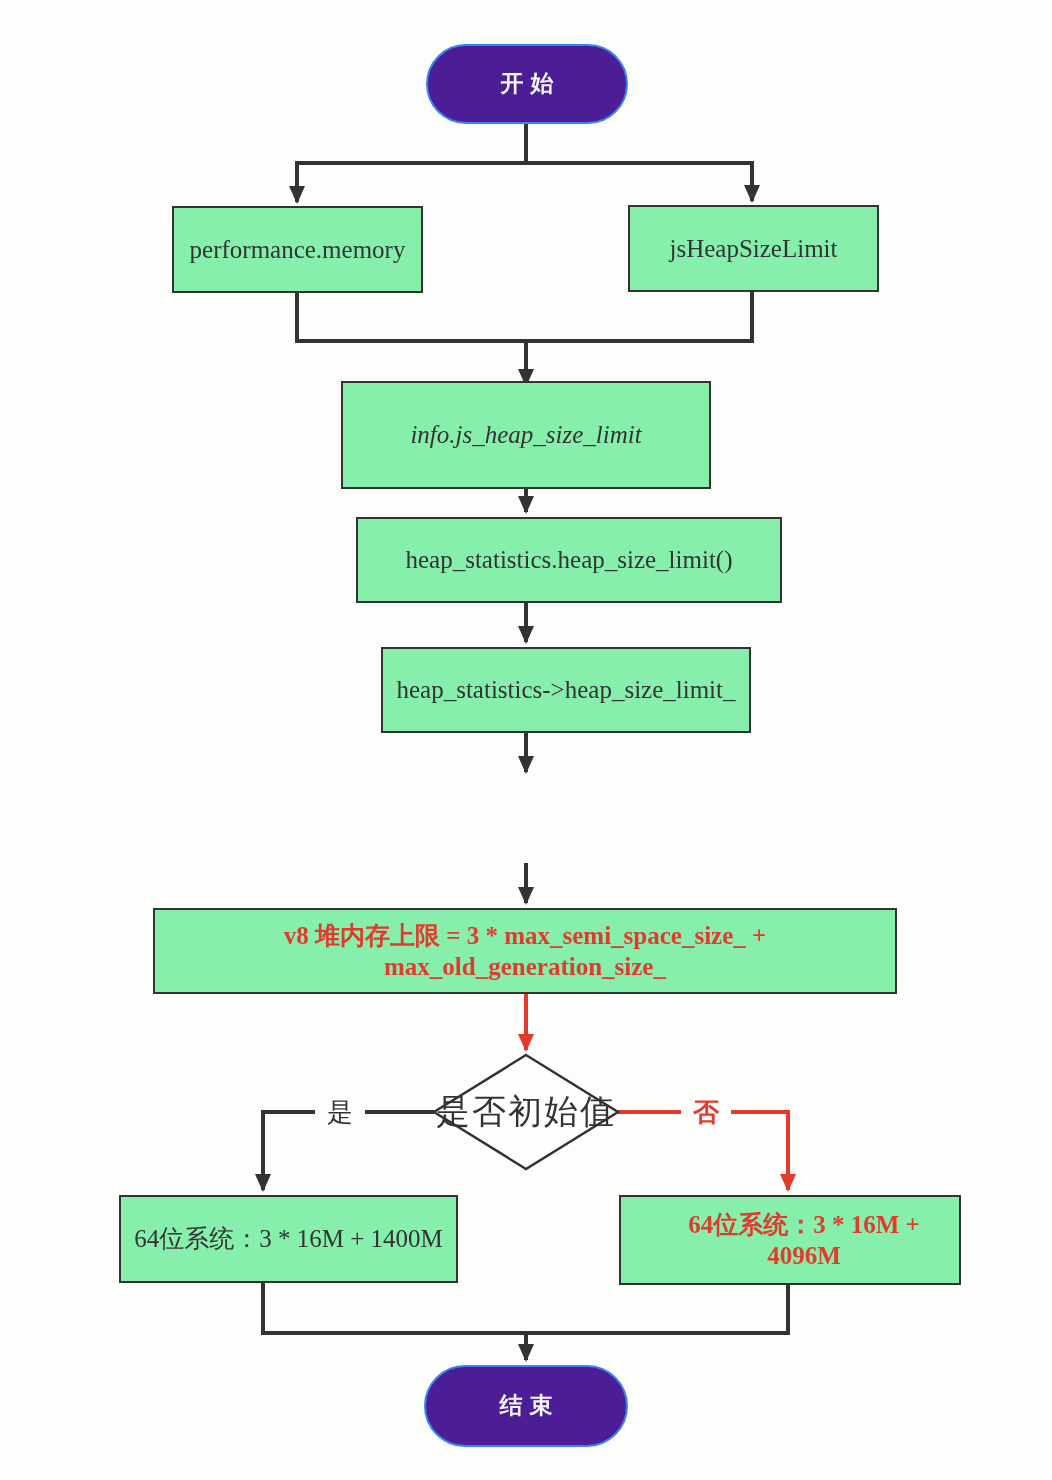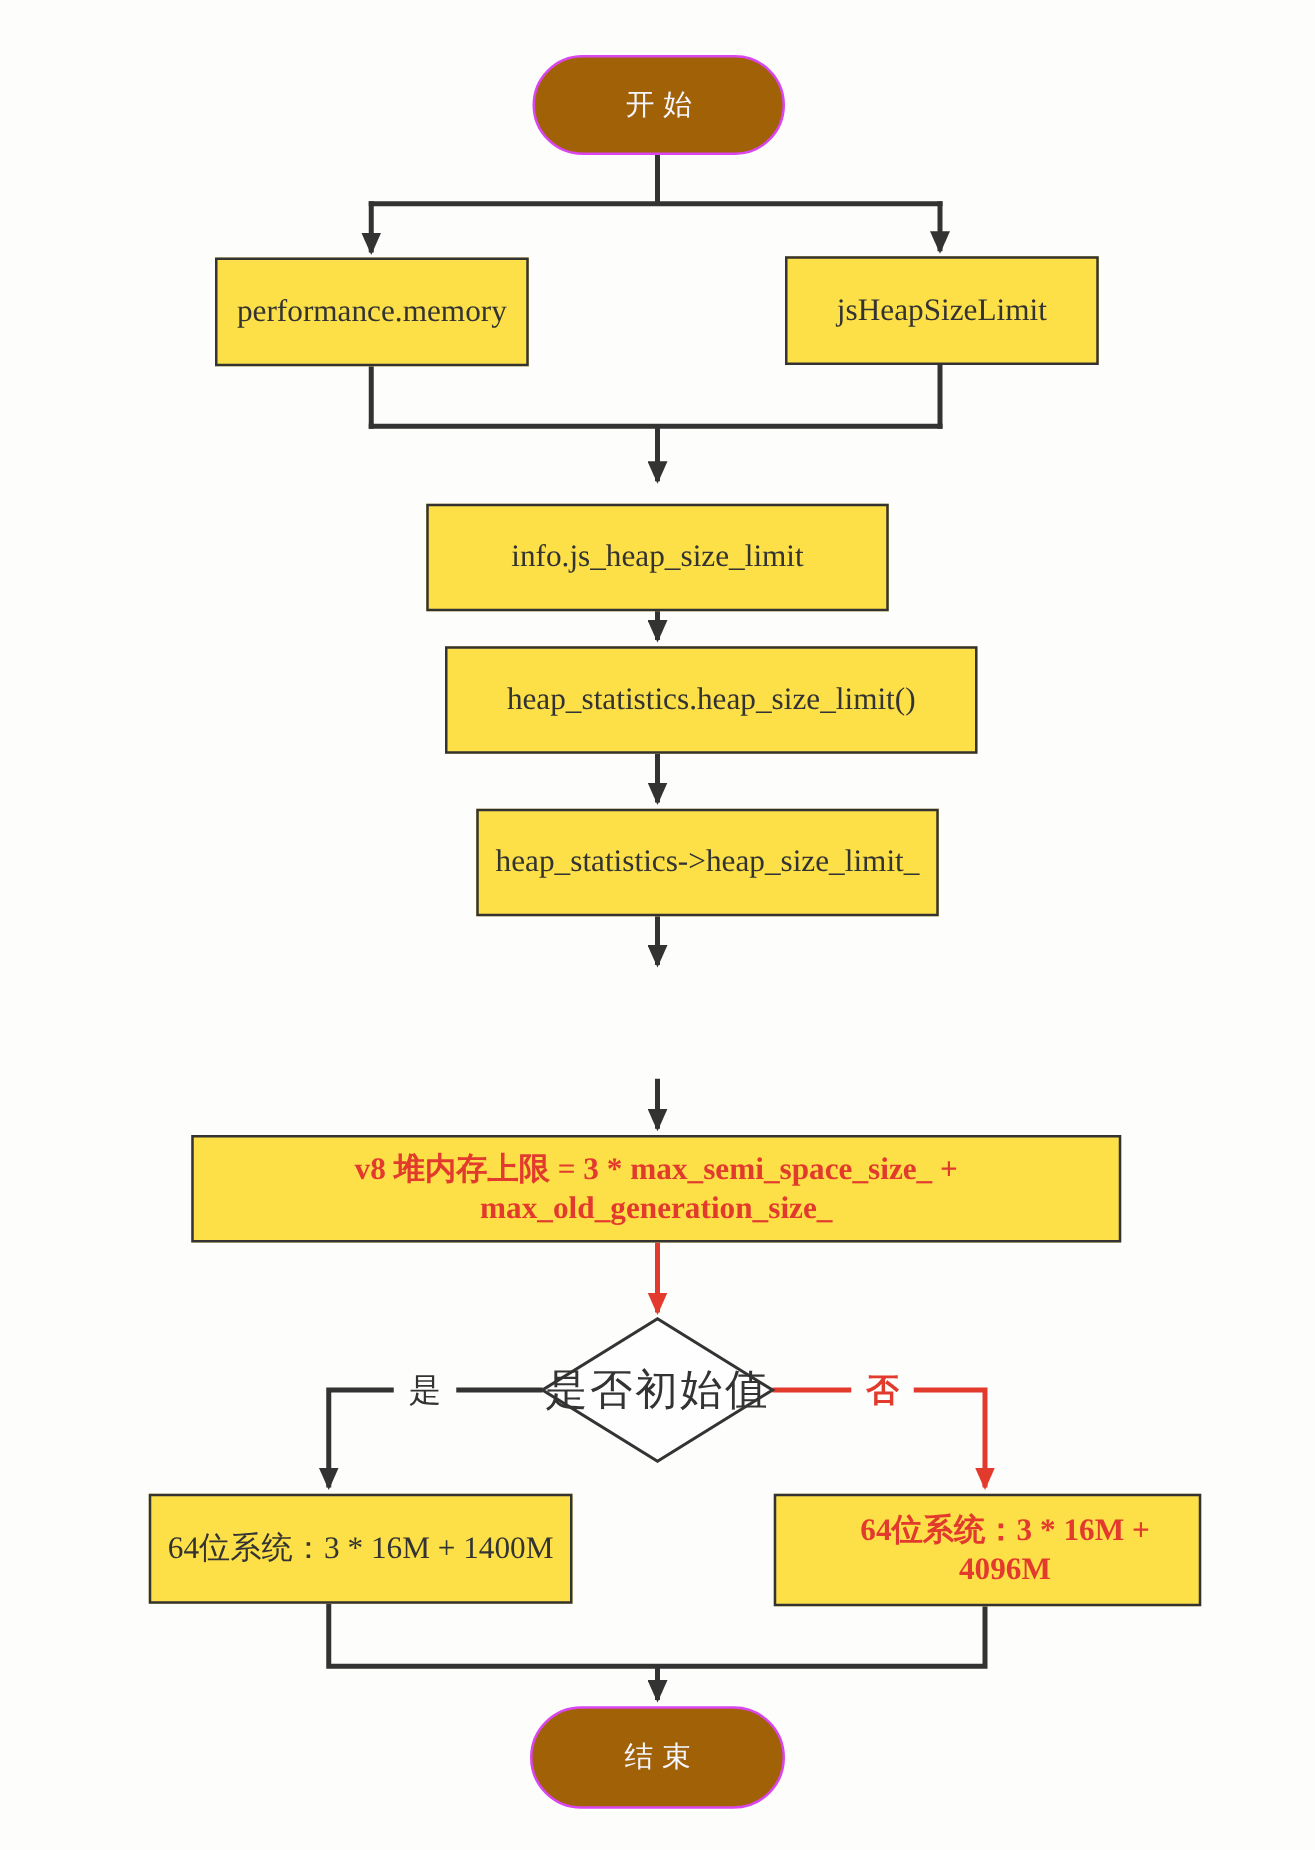--- a/index.html
+++ b/index.html
@@ -25,31 +25,32 @@
     box-sizing: border-box;
     display: flex;
     align-items: center;
     justify-content: center;
     text-align: center;
     color: #333333;
     font-size: 25px;
     line-height: 1.25;
   }
   .rect {
-    background: #fde047;
+    background: #86efac;
     border: 2px solid #333333;
   }
   .stadium {
-    background: #a16207;
-    border: 2px solid #d946ef;
+    background: #4c1d95;
+    border: 2px solid #3b82f6;
     border-radius: 42px;
     color: #f5f5ff;
     font-size: 23px;
     letter-spacing: 7px;
     text-indent: 7px;
+    font-weight: bold;
   }
   .red-text {
     color: #e23b2e;
     font-weight: bold;
   }
   .decision-label {
     position: absolute;
     display: flex;
     align-items: center;
     justify-content: center;
@@ -66,21 +67,21 @@
     background: #fdfdfb;
     padding: 0 3px;
   }
   .edge-label.yes { color: #333333; }
   .edge-label.no  { color: #e23b2e; font-weight: bold; }
 
   
   #n-start    { left: 426px; top: 44px;   width: 202px; height: 80px; }
   #n-perf     { left: 172px; top: 206px;  width: 251px; height: 87px; }
   #n-jsheap   { left: 628px; top: 205px;  width: 251px; height: 87px; }
-  #n-info     { left: 341px; top: 403px;  width: 370px; height: 86px; }
+  #n-info     { left: 341px; top: 381px;  width: 370px; height: 108px; font-style: italic; }
   #n-heapstat { left: 356px; top: 517px;  width: 426px; height: 86px; }
   #n-heapptr  { left: 341px; top: 647px;  width: 370px; height: 86px; margin-left: 40px; }
   #n-maxres   { left: 341px; top: 777px;  width: 370px; height: 86px; }
   #n-formula  { left: 153px; top: 908px;  width: 744px; height: 86px; }
   #n-resleft  { left: 93px;  top: 1195px; width: 339px; height: 88px; margin-left: 26px; }
   #n-resright { left: 619px; top: 1195px; width: 342px; height: 90px; padding-left: 28px; }
   #n-end      { left: 424px; top: 1365px; width: 204px; height: 82px; }
 
   #lbl-decision { left: 424px; top: 1090px; width: 204px; height: 44px; }
   #lbl-yes { left: 315px; top: 1094px; width: 44px; height: 36px; }

